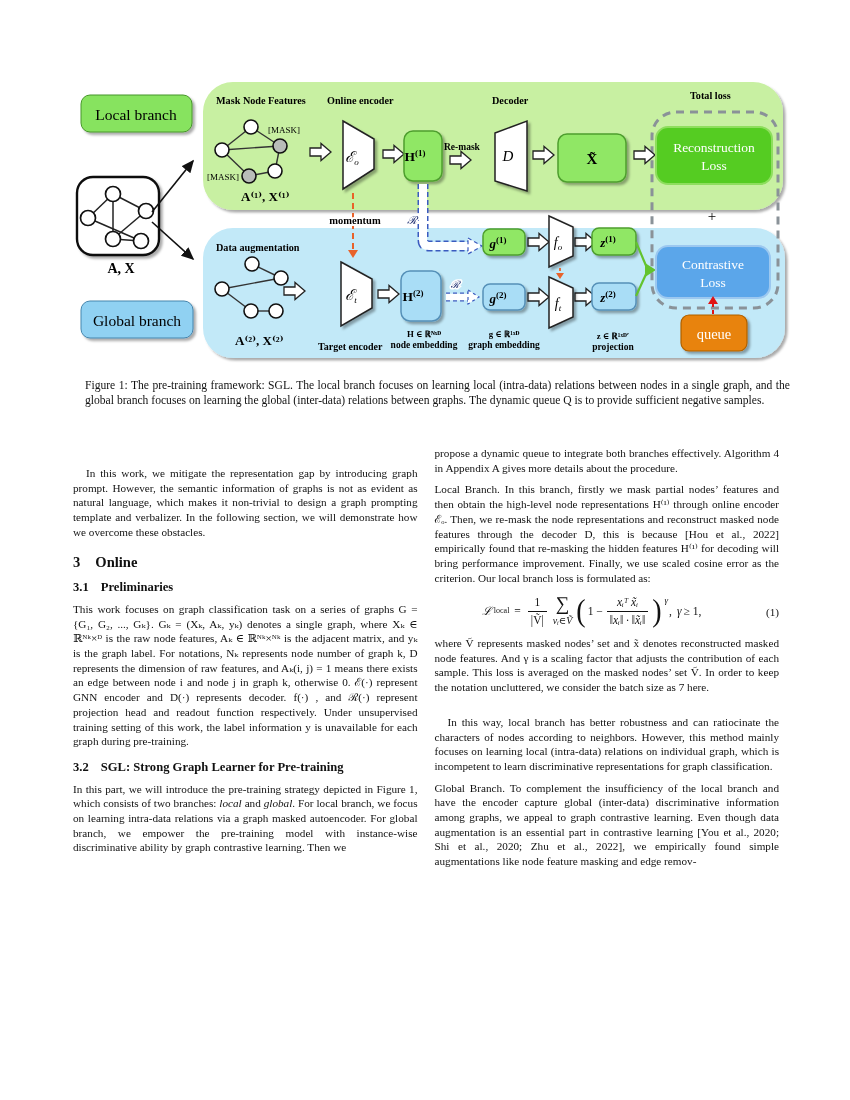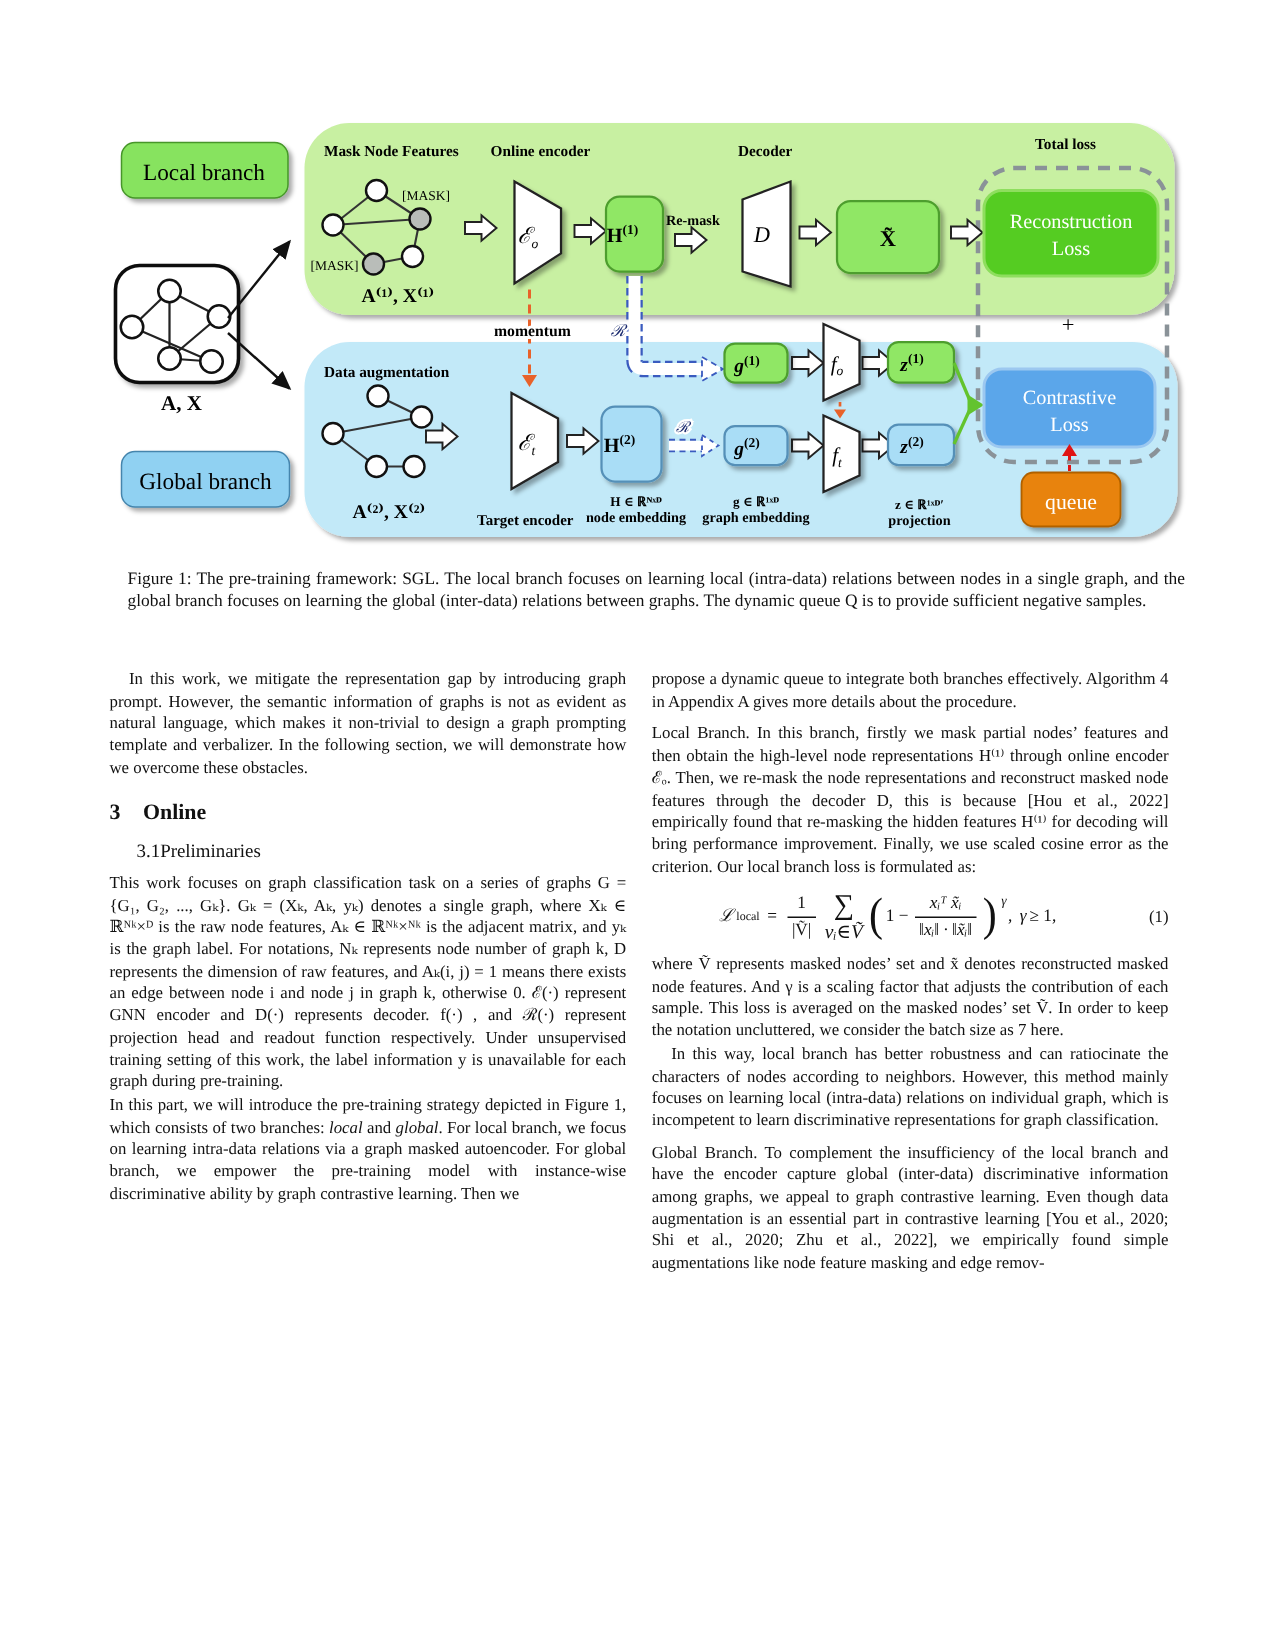--- a/index.html
+++ b/index.html
@@ -13,34 +13,34 @@
   .caption {
     position:absolute; left:85px; top:379px; width:705px;
     font-size:11.6px; line-height:14.6px; text-align:justify;
   }
   .columns {
     position:absolute; left:73px; top:446px; width:706px;
     display:flex; gap:17px;
   }
   .col { width:344.5px; font-size:11.2px; line-height:14.7px; text-align:justify; }
   .col p { margin:0 0 1px 0; }
-  .col p.indent { text-indent:13px; }
+  .col p.indent { text-indent:13px;margin-top:20px; }
   .h-method { font-size:14.6px; font-weight:bold; margin:15px 0 9px 0; display:flex; gap:15px; }
-  .h-sub { font-size:12.6px; font-weight:normal; margin:11px 0 7px 18px; display:flex; }
+  .h-sub { font-size:12.6px; font-weight:bold; margin:11px 0 7px 0; display:flex; gap:12px; }
   .lead { font-weight:normal; }
   .it { font-style:italic; }
   .eq-wrap { position:relative; margin:9px 0 7px 0; padding-right:30px; }
   .eq-row { display:flex; align-items:center; justify-content:center; gap:2px; font-size:11.5px; }
   .lhs-sub { font-size:8px; }
   .frac { display:inline-flex; flex-direction:column; align-items:center; margin:0 2px; }
   .frac .num { padding:0 3px 1px; }
   .frac .den { border-top:1px solid #111; padding:1px 3px 0; }
   .sum { display:inline-flex; flex-direction:column; align-items:center; margin:0 2px; }
   .sum-sym { font-size:19px; line-height:1; }
-  .sum-sub { font-size:13px; font-style:italic; margin-top:1px; }
+  .sum-sub { font-size:10px; font-style:italic; margin-top:1px; }
   .bigparen { font-size:28px; line-height:0.8; display:inline-block; transform:scaleY(1.12); font-weight:400; }
   .exp { font-style:italic; font-size:9px; position:relative; top:-11px; left:1px; }
   .eq-num { position:absolute; right:0; top:50%; transform:translateY(-50%); font-size:11.2px; }
 </style>
 </head>
 <body>
 
 <svg class="figure-svg" width="850" height="375" viewBox="0 0 850 375">
   <defs>
     <path id="ba" d="M0,-4 L11,-4 L11,-8.5 L21,0 L11,8.5 L11,4 L0,4 Z"></path>
@@ -237,20 +237,24 @@
     <p class="indent">In this work, we mitigate the representation gap by introducing graph prompt. However, the semantic information of graphs is not as evident as natural language, which makes it non-trivial to design a graph prompting template and verbalizer.  In the following section, we will demonstrate how we overcome these obstacles.</p>
     <div class="h-method">
       <span>3</span>
         <span>Online</span>
     </div>
     <div class="h-sub">
       <span>3.1</span>
         <span>Preliminaries</span>
     </div>
     <p>This work focuses on graph classification task on a series of graphs G = {G₁, G₂, ..., Gₖ}. Gₖ = (Xₖ, Aₖ, yₖ) denotes a single graph, where Xₖ ∈ ℝᴺᵏ×ᴰ is the raw node features, Aₖ ∈ ℝᴺᵏ×ᴺᵏ is the adjacent matrix, and yₖ is the graph label. For notations, Nₖ represents node number of graph k, D represents the dimension of raw features, and Aₖ(i, j) = 1 means there exists an edge between node i and node j in graph k, otherwise 0. ℰ(·) represent GNN encoder and D(·) represents decoder. f(·) , and ℛ(·) represent projection head and readout function respectively. Under unsupervised training setting of this work, the label information y is unavailable for each graph during pre-training.</p>
+    <div class="h-sub">
+      <span>3.2</span>
+        <span>SGL: Strong Graph Learner for Pre-training</span>
+    </div>
     <p><span>In this part, we will introduce the pre-training strategy depicted in Figure 1, which consists of two branches: </span><span class="it">local</span><span> and </span><span class="it">global</span><span>. For local branch, we focus on learning intra-data relations via a graph masked autoencoder.  For global branch, we empower the pre-training model with instance-wise discriminative ability by graph contrastive learning.  Then we</span></p>
   </div>
 
   <div class="col">
     <p>propose a dynamic queue to integrate both branches effectively.  Algorithm 4 in Appendix A gives more details about the procedure.</p>
     <p style="margin-top:7px;"><span class="lead">Local Branch.</span><span>  In this branch, firstly we mask partial nodes’ features and then obtain the high-level node representations H⁽¹⁾ through online encoder ℰₒ. Then, we re-mask the node representations and reconstruct masked node features through the decoder D, this is because [Hou et al., 2022] empirically found that re-masking the hidden features H⁽¹⁾ for decoding will bring performance improvement.  Finally, we use scaled cosine error as the criterion. Our local branch loss is formulated as:</span></p>
 
     <div class="eq-wrap">
       <div class="eq-row">
         <span class="it">ℒ</span>

